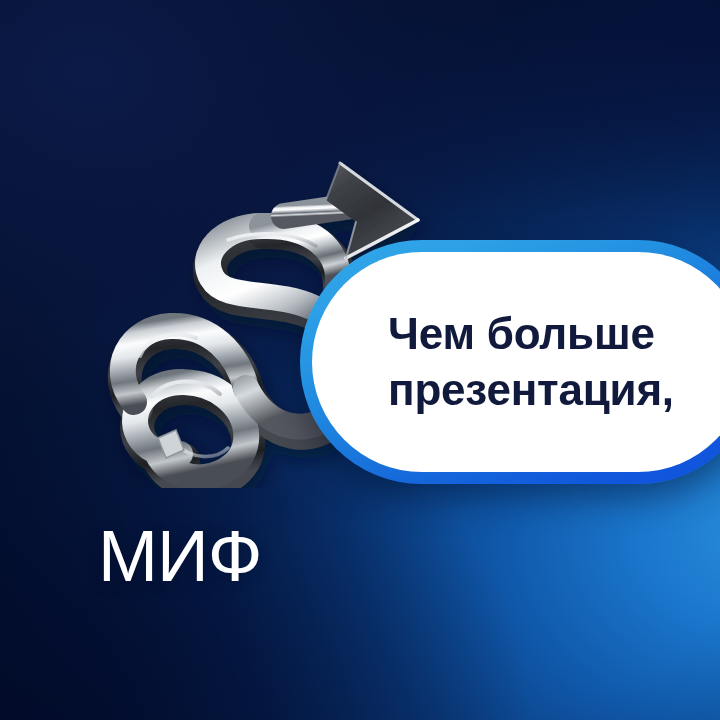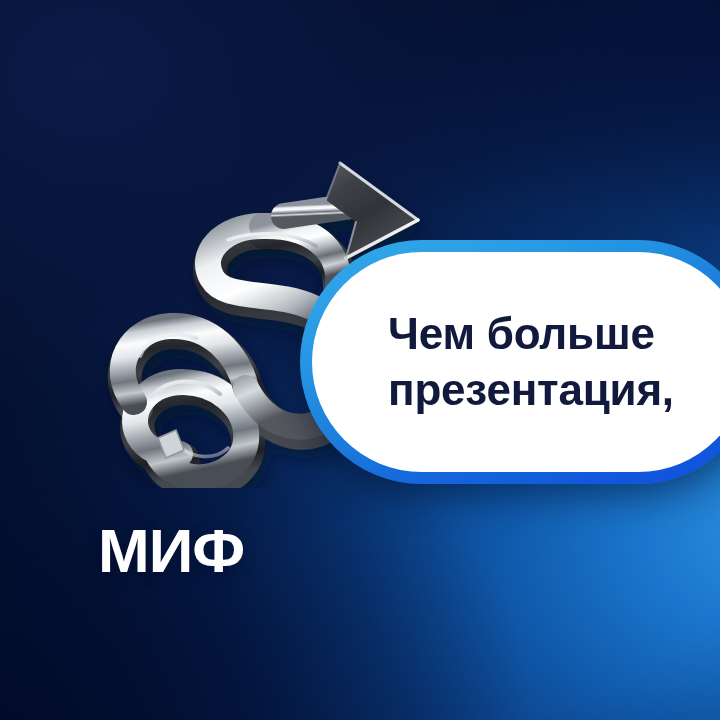--- a/index.html
+++ b/index.html
@@ -97,22 +97,22 @@
     white-space: nowrap;
   }
 
   
   .brand-logo {
     position: absolute;
     left: 98px;
     top: 520px;
     color: #ffffff;
     font-family: "Liberation Sans", sans-serif;
-    font-weight: bold;
-    font-size: 62px;
+    font-weight: normal;
+    font-size: 72px;
     line-height: 1;
     letter-spacing: -1px;
     text-shadow: 0 3px 14px rgba(0, 8, 30, 0.35);
   }
 </style>
 </head>
 <body>
 
 <div id="poster">
 

